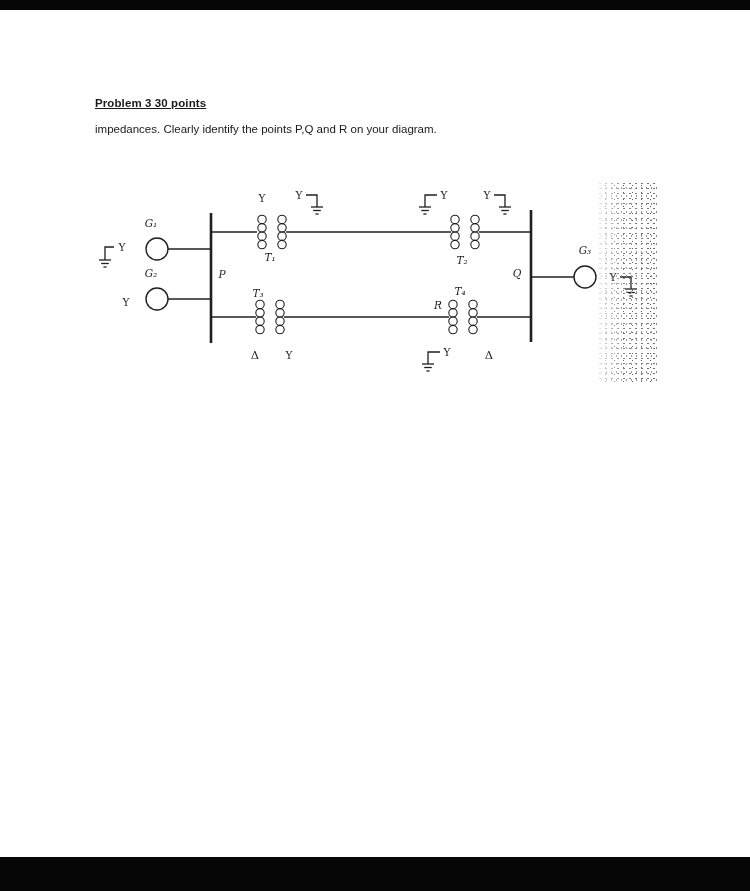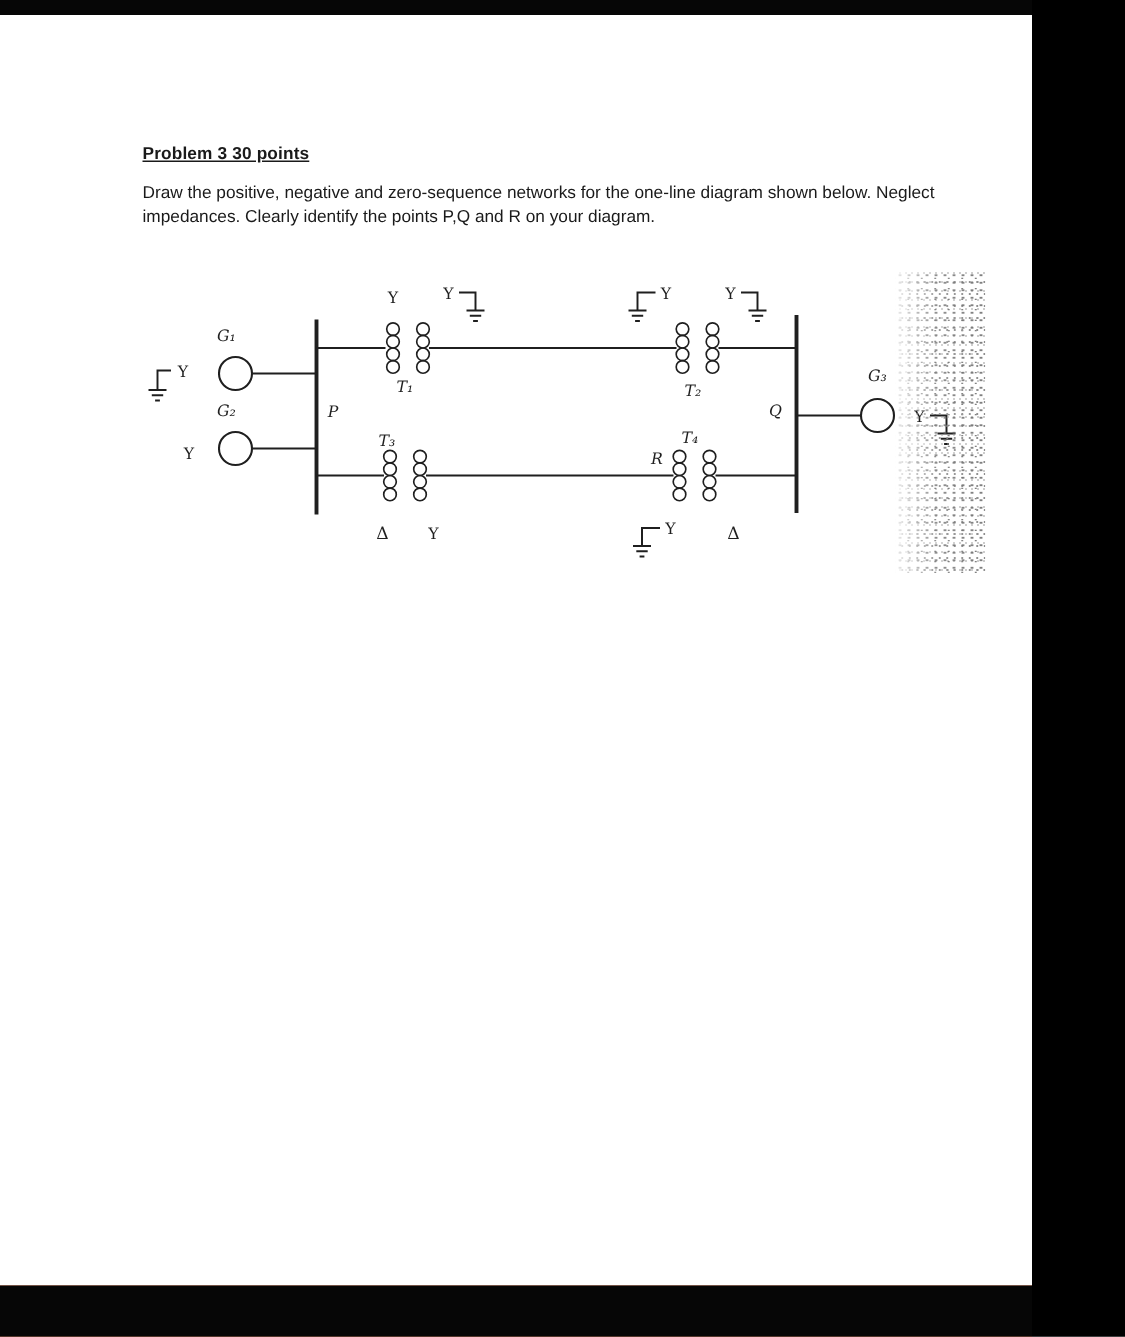--- a/index.html
+++ b/index.html
@@ -1,16 +1,16 @@
 <!DOCTYPE html>
 <html><head>
 <meta charset="utf-8">
 <style>
   html,body{margin:0;padding:0;background:#000;}
-  .screen{position:relative;width:688px;height:891px;background:#c2410c;overflow:hidden;font-family:"Liberation Sans",sans-serif;}
+  .screen{position:relative;width:750px;height:891px;background:#eab308;overflow:hidden;font-family:"Liberation Sans",sans-serif;}
   .bar{position:absolute;left:0;width:750px;background:#060606;}
   .bar.top{top:0;height:10px;}
   .bar.bottom{top:857px;height:34px;}
   .page{position:absolute;left:0;top:10px;width:750px;height:847px;background:#ffffff;}
   .title{position:absolute;left:95px;top:87px;font-size:11.5px;font-weight:bold;color:#1a1a1a;text-decoration:underline;letter-spacing:.1px;}
   .body-text{position:absolute;left:95px;top:112px;font-size:11.5px;color:#1a1a1a;line-height:15.6px;}
   .diagram{position:absolute;left:95px;top:170px;}
   svg text{font-family:"DejaVu Serif","DejaVu Sans",serif;fill:#1f1f1f;}
   text.lbl{font-size:10.5px;font-style:italic;}
   text.conn{font-size:10.5px;}
@@ -30,21 +30,20 @@
 </head>
 <body>
 
 <div class="screen">
   <div class="bar top"></div>
 
   <div class="page">
     <div class="title">Problem 3 30 points</div>
 
     <div class="body-text">
-      <div>Draw the positive, negative and zero-sequence networks for the one-line diagram shown below. Neglect</div>
       <div>impedances. Clearly identify the points P,Q and R on your diagram.</div>
     </div>
 
     <svg class="diagram" width="560" height="205" viewBox="0 0 560 205">
       <defs>
         <g id="coil">
           <circle cx="0" cy="-12.6" r="4.2"></circle>
           <circle cx="0" cy="-4.2" r="4.2"></circle>
           <circle cx="0" cy="4.2" r="4.2"></circle>
           <circle cx="0" cy="12.6" r="4.2"></circle>

